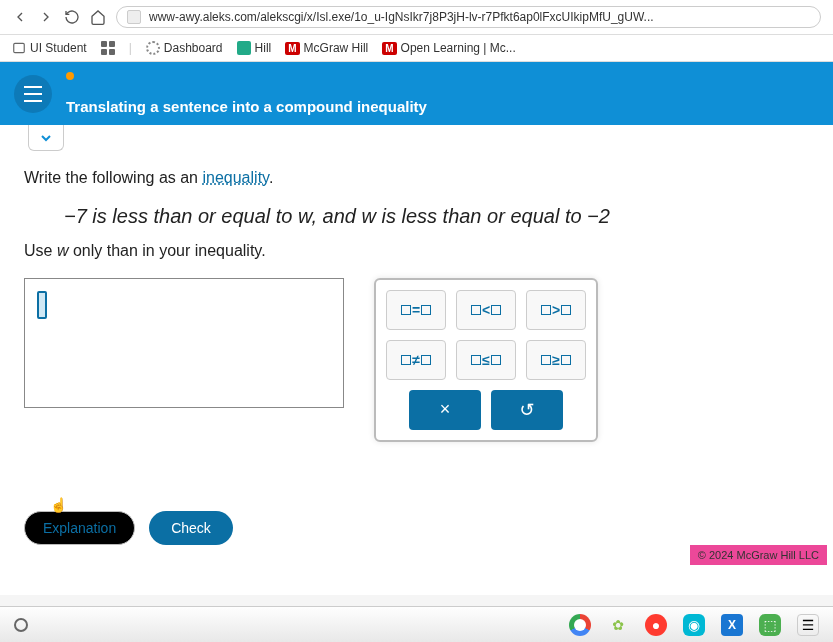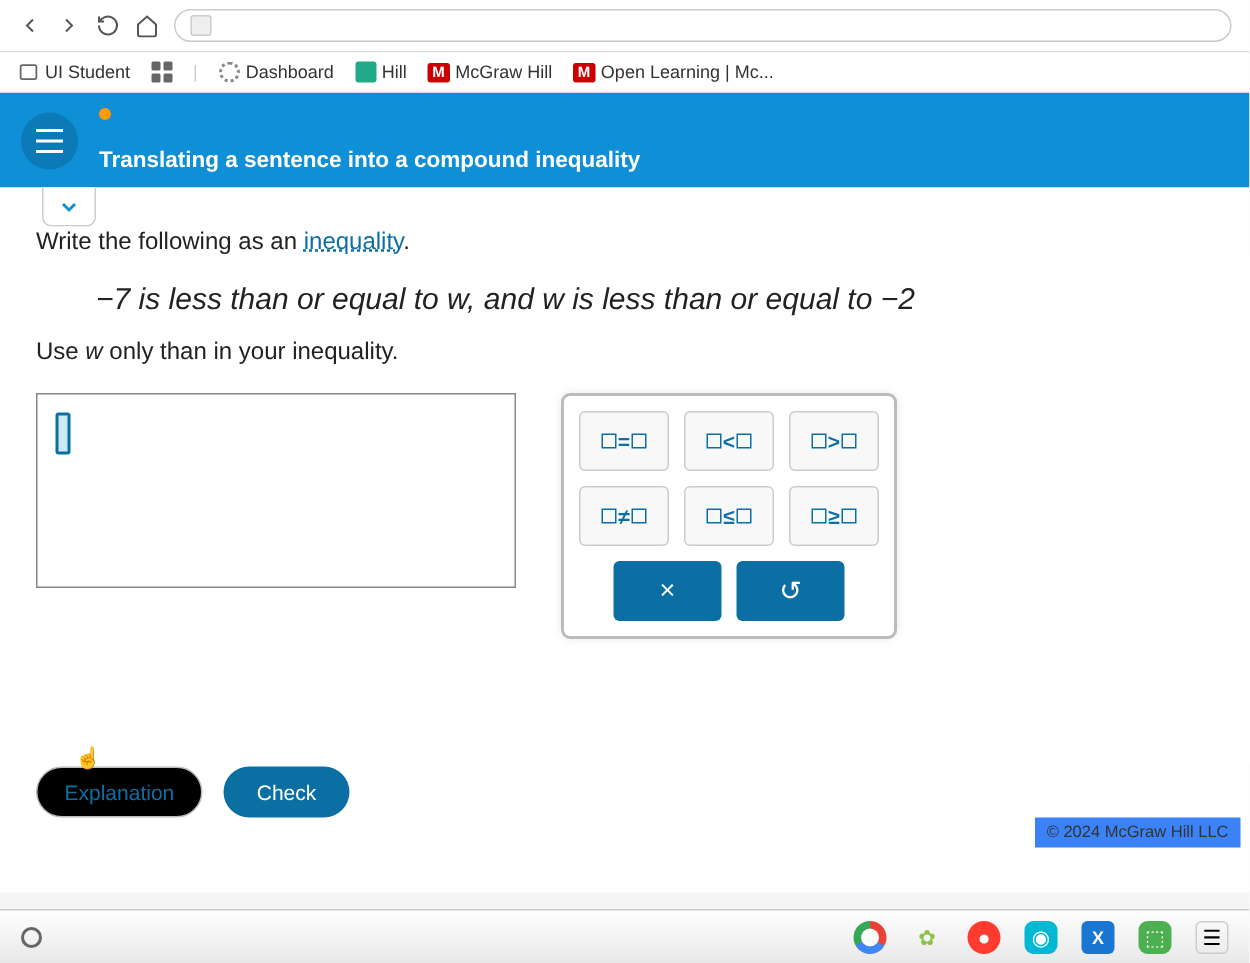--- a/index.html
+++ b/index.html
@@ -26,21 +26,21 @@
 .hamburger span { width: 18px; height: 2px; background: #fff; }
 .header-text .breadcrumb { font-size: 12px; color: #ffe08a; display: flex; align-items: center; gap: 6px; }
 .breadcrumb .dot { width: 8px; height: 8px; background: #ff9a00; border-radius: 50%; }
 .header-text .title { font-size: 15px; font-weight: bold; margin-top: 18px; }
 
 
 .content { background: #fff; padding: 0 24px 24px 24px; min-height: 470px; position: relative; }
 .chevron-box { position: absolute; top: 0; left: 28px; width: 36px; height: 26px; background: #fff; border: 1px solid #ccc; border-top: none; display: flex; align-items: center; justify-content: center; cursor: pointer; color: #0f8fd6; font-weight: bold; border-radius: 0 0 6px 6px; }
 .chevron-box svg { width: 16px; height: 16px; }
 
-.prompt { padding-top: 24px; font-size: 16px; color: #222; line-height: 1.6; }
+.prompt { padding-top: 40px; font-size: 16px; color: #222; line-height: 1.6; }
 .ineq-link { color: #0b6fa4; text-decoration: underline dotted; cursor: pointer; }
 .sentence { margin: 14px 0 14px 40px; font-style: italic; font-size: 20px; color: #222; }
 .instr { font-size: 16px; color: #222; margin-bottom: 18px; }
 .var-i { font-style: italic; }
 
 .work-row { display: flex; gap: 30px; align-items: flex-start; }
 .answer-box { width: 320px; height: 130px; border: 1px solid #888; padding: 12px; background: #fff; }
 .cursor-slot { width: 10px; height: 28px; border: 2px solid #0b6fa4; border-radius: 2px; background: #cfe8f5; }
 
 .keypad { border: 2px solid #bbb; border-radius: 6px; padding: 10px; background: #fff; box-shadow: 0 0 6px rgba(0,0,0,0.1); }
@@ -48,21 +48,21 @@
 .key-row:last-child { margin-bottom: 0; justify-content: center; }
 .key { width: 60px; height: 40px; border: 1px solid #ccc; border-radius: 4px; background: #f8f8f8; display: flex; align-items: center; justify-content: center; color: #0b6fa4; font-size: 14px; cursor: pointer; font-weight: bold; }
 .key .box { display: inline-block; width: 10px; height: 10px; border: 1.5px solid #0b6fa4; margin: 0 1px; }
 .key-action { width: 72px; height: 40px; border-radius: 4px; background: #0b6fa4; color: #fff; display: flex; align-items: center; justify-content: center; font-size: 18px; cursor: pointer; }
 
 .btn-row { position: absolute; bottom: 50px; left: 24px; display: flex; gap: 14px; }
 .btn-explain { background: #000000; color: #0b6fa4; border: 1px solid #bbb; border-radius: 18px; padding: 8px 18px; font-size: 14px; cursor: pointer; }
 .btn-check { background: #0b6fa4; color: #fff; border: none; border-radius: 18px; padding: 8px 22px; font-size: 14px; font-weight: normal; cursor: pointer; }
 .cursor-hand { position: absolute; top: -14px; left: 26px; font-size: 14px; }
 
-.copyright { position: absolute; right: 6px; bottom: 30px; font-size: 11px; color: #333; background: #3b82f6; padding: 4px 8px; }
+.copyright { position: absolute; right: 6px; bottom: 30px; font-size: 11px; color: #333; background: #ec4899; padding: 4px 8px; }
 
 
 .taskbar { position: absolute; bottom: 0; left: 0; right: 0; height: 36px; background: linear-gradient(#fefefe,#e8e8e8); border-top: 1px solid #ccc; display: flex; align-items: center; justify-content: space-between; padding: 0 14px; }
 .tb-left { width: 14px; height: 14px; border: 2px solid #666; border-radius: 50%; }
 .tb-right { display: flex; gap: 16px; align-items: center; }
 .tb-icon { width: 22px; height: 22px; border-radius: 4px; display: flex; align-items: center; justify-content: center; font-size: 14px; }
 </style>
 </head>
 <body>
 
@@ -83,20 +83,21 @@
         <path d="M3 3v5h5"></path>
       </svg>
   </div>
   <div class="nav-icon">
     <svg viewBox="0 0 24 24" fill="none" stroke="currentColor" stroke-width="2">
         <path d="M3 11l9-8 9 8v10a2 2 0 0 1-2 2H5a2 2 0 0 1-2-2z"></path>
       </svg>
   </div>
   <div class="url-box">
     <span class="url-icon"></span>
+    <span>www-awy.aleks.com/alekscgi/x/Isl.exe/1o_u-IgNsIkr7j8P3jH-lv-r7Pfkt6ap0lFxcUIkipMfU_gUW...</span>
   </div>
 </div>
 
 <div class="bookmark-bar">
   <div class="bm-item">
     <svg width="14" height="14" viewBox="0 0 24 24" fill="none" stroke="#666" stroke-width="2">
         <rect x="3" y="4" width="18" height="16" rx="2"></rect>
       </svg>
     <span>UI Student</span>
   </div>

